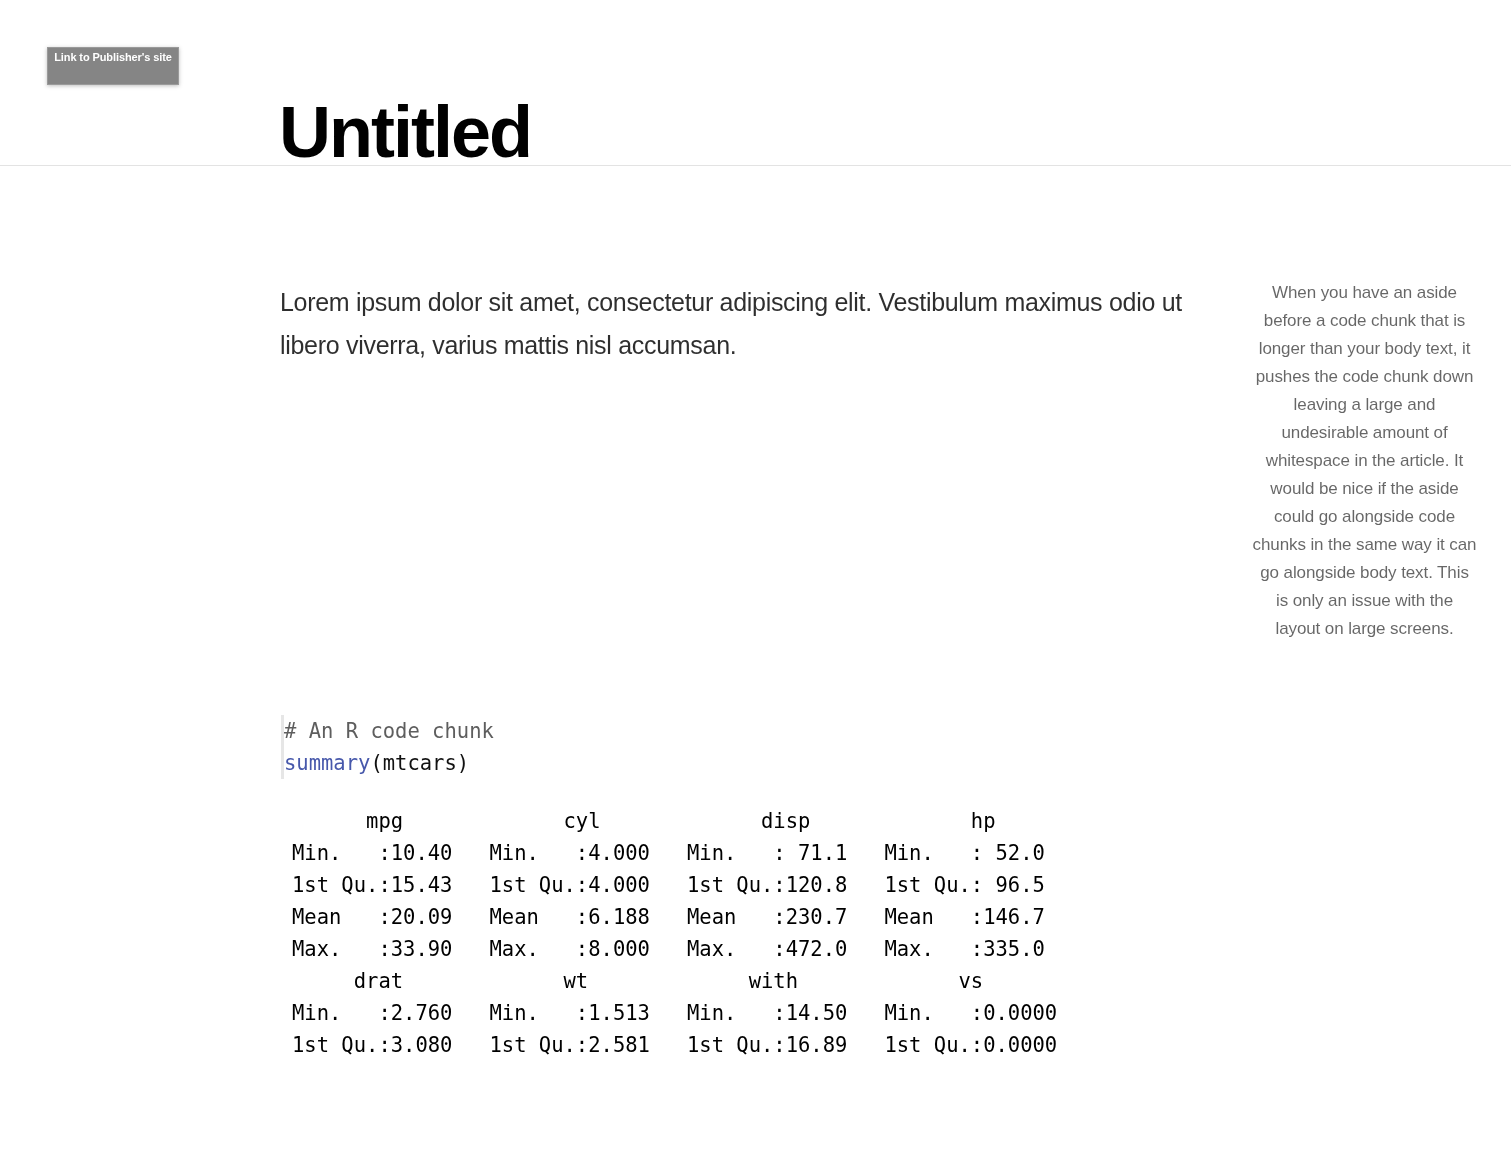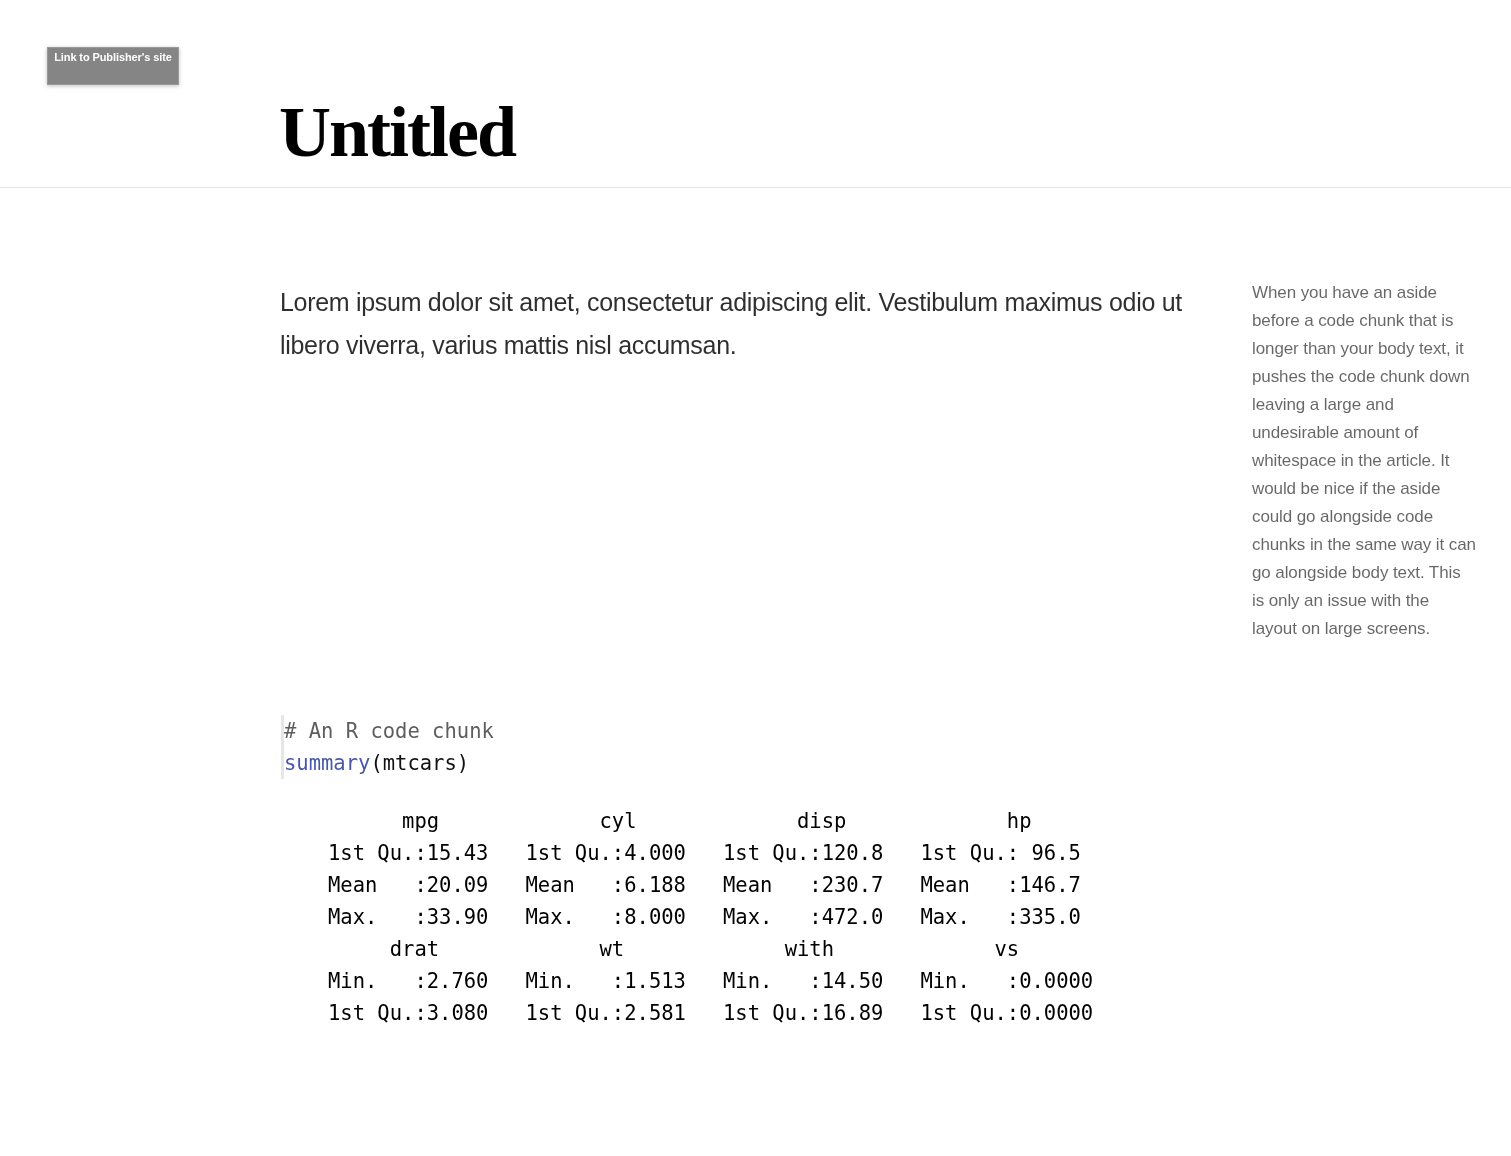--- a/index.html
+++ b/index.html
@@ -27,23 +27,22 @@
       text-align: center;
       cursor: pointer;
       white-space: nowrap;
       letter-spacing: -0.1px;
     }
     .title-block {
       position: absolute;
       left: 0;
       top: 0;
       width: 1511px;
-      height: 188px;
+      height: 166px;
       border-bottom: 1px solid #e3e3e3;
-      font-family: Liberation Serif, serif;
     }
     .page-title {
       position: absolute;
       left: 279px;
       top: 90px;
       font-size: 72px;
       font-weight: bold;
       letter-spacing: -2px;
       line-height: 84px;
       color: #000;
@@ -60,20 +59,21 @@
     }
     .aside {
       position: absolute;
       left: 1252px;
       top: 279px;
       width: 225px;
       font-size: 17px;
       line-height: 28px;
       color: rgba(0,0,0,0.6);
       letter-spacing: -0.1px;
+      text-align: center;
     }
     .code-block {
       position: absolute;
       left: 281px;
       top: 715px;
       width: 600px;
       height: 64px;
       border-left: 3px solid #e6e6e6;
       font-family: "DejaVu Sans Mono", "Liberation Mono", monospace;
       font-size: 20.5px;
@@ -85,21 +85,21 @@
     .code-plain { color: #20794d; color: #111; }
     .output-block {
       position: absolute;
       left: 292px;
       top: 805px;
       font-family: "DejaVu Sans Mono", "Liberation Mono", monospace;
       font-size: 20.5px;
       line-height: 32px;
       color: #000;
     }
-    .out-line { white-space: pre; display: block; height: 32px; margin-left: 36px; }
+    .out-line { white-space: pre; display: block; height: 32px; }
   </style>
 </head>
 <body>
 
 <div class="publisher-link">Link to Publisher's site</div>
 
 <header class="title-block">
   <h1 class="page-title">Untitled</h1>
 </header>
 
@@ -107,19 +107,20 @@
 
 <aside class="aside">When you have an aside before a code chunk that is longer than your body text, it pushes the code chunk down leaving a large and undesirable amount of whitespace in the article. It would be nice if the aside could go alongside code chunks in the same way it can go alongside body text. This is only an issue with the layout on large screens.</aside>
 
 <div class="code-block">
   <span class="code-line code-comment"># An R code chunk</span>
   <span class="code-line"><span class="code-fn">summary</span><span class="code-plain">(mtcars)</span></span>
 </div>
 
 <div class="output-block">
   <span class="out-line">      mpg             cyl             disp             hp       </span>
+  <span class="out-line">Min.   :10.40   Min.   :4.000   Min.   : 71.1   Min.   : 52.0  </span>
   <span class="out-line">1st Qu.:15.43   1st Qu.:4.000   1st Qu.:120.8   1st Qu.: 96.5  </span>
   <span class="out-line">Mean   :20.09   Mean   :6.188   Mean   :230.7   Mean   :146.7  </span>
   <span class="out-line">Max.   :33.90   Max.   :8.000   Max.   :472.0   Max.   :335.0  </span>
   <span class="out-line">     drat             wt             with             vs        </span>
   <span class="out-line">Min.   :2.760   Min.   :1.513   Min.   :14.50   Min.   :0.0000  </span>
   <span class="out-line">1st Qu.:3.080   1st Qu.:2.581   1st Qu.:16.89   1st Qu.:0.0000  </span>
 </div>
 
 </body></html>

